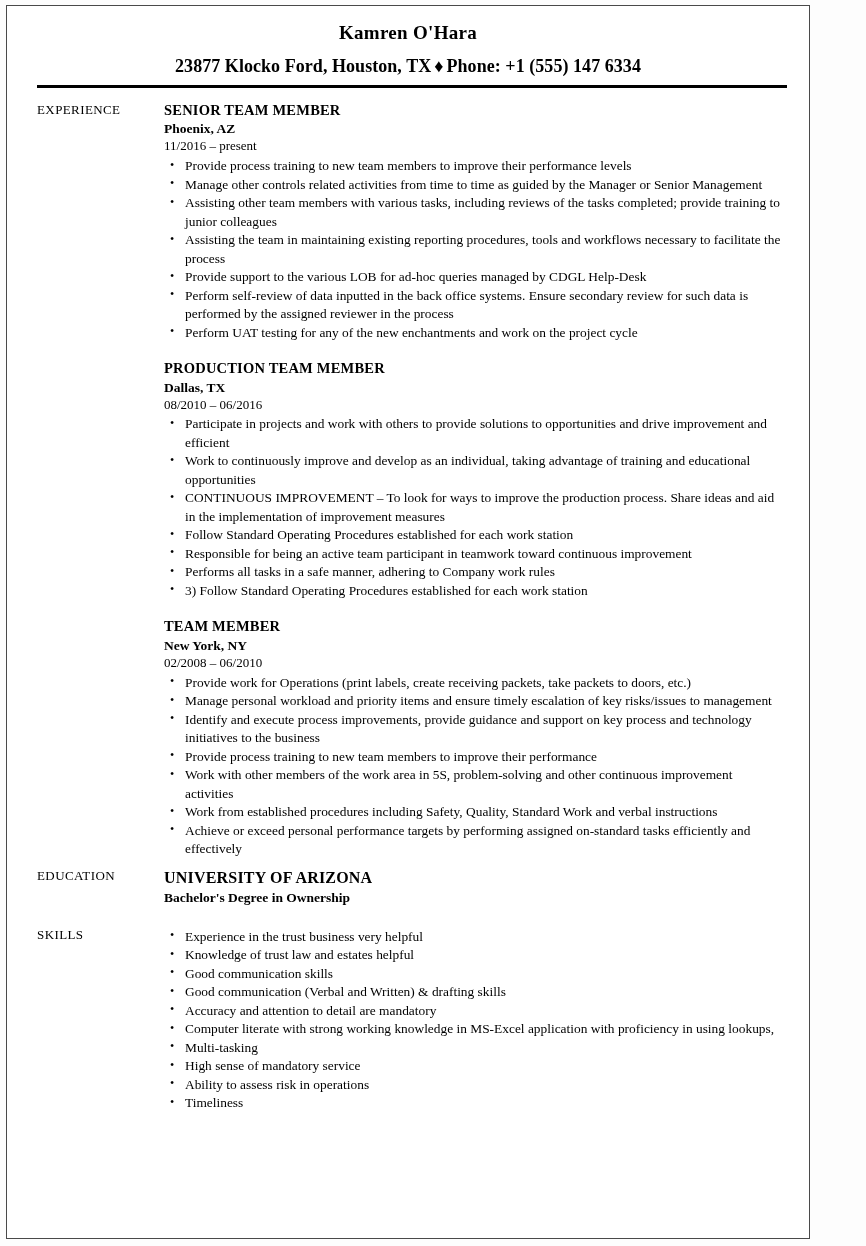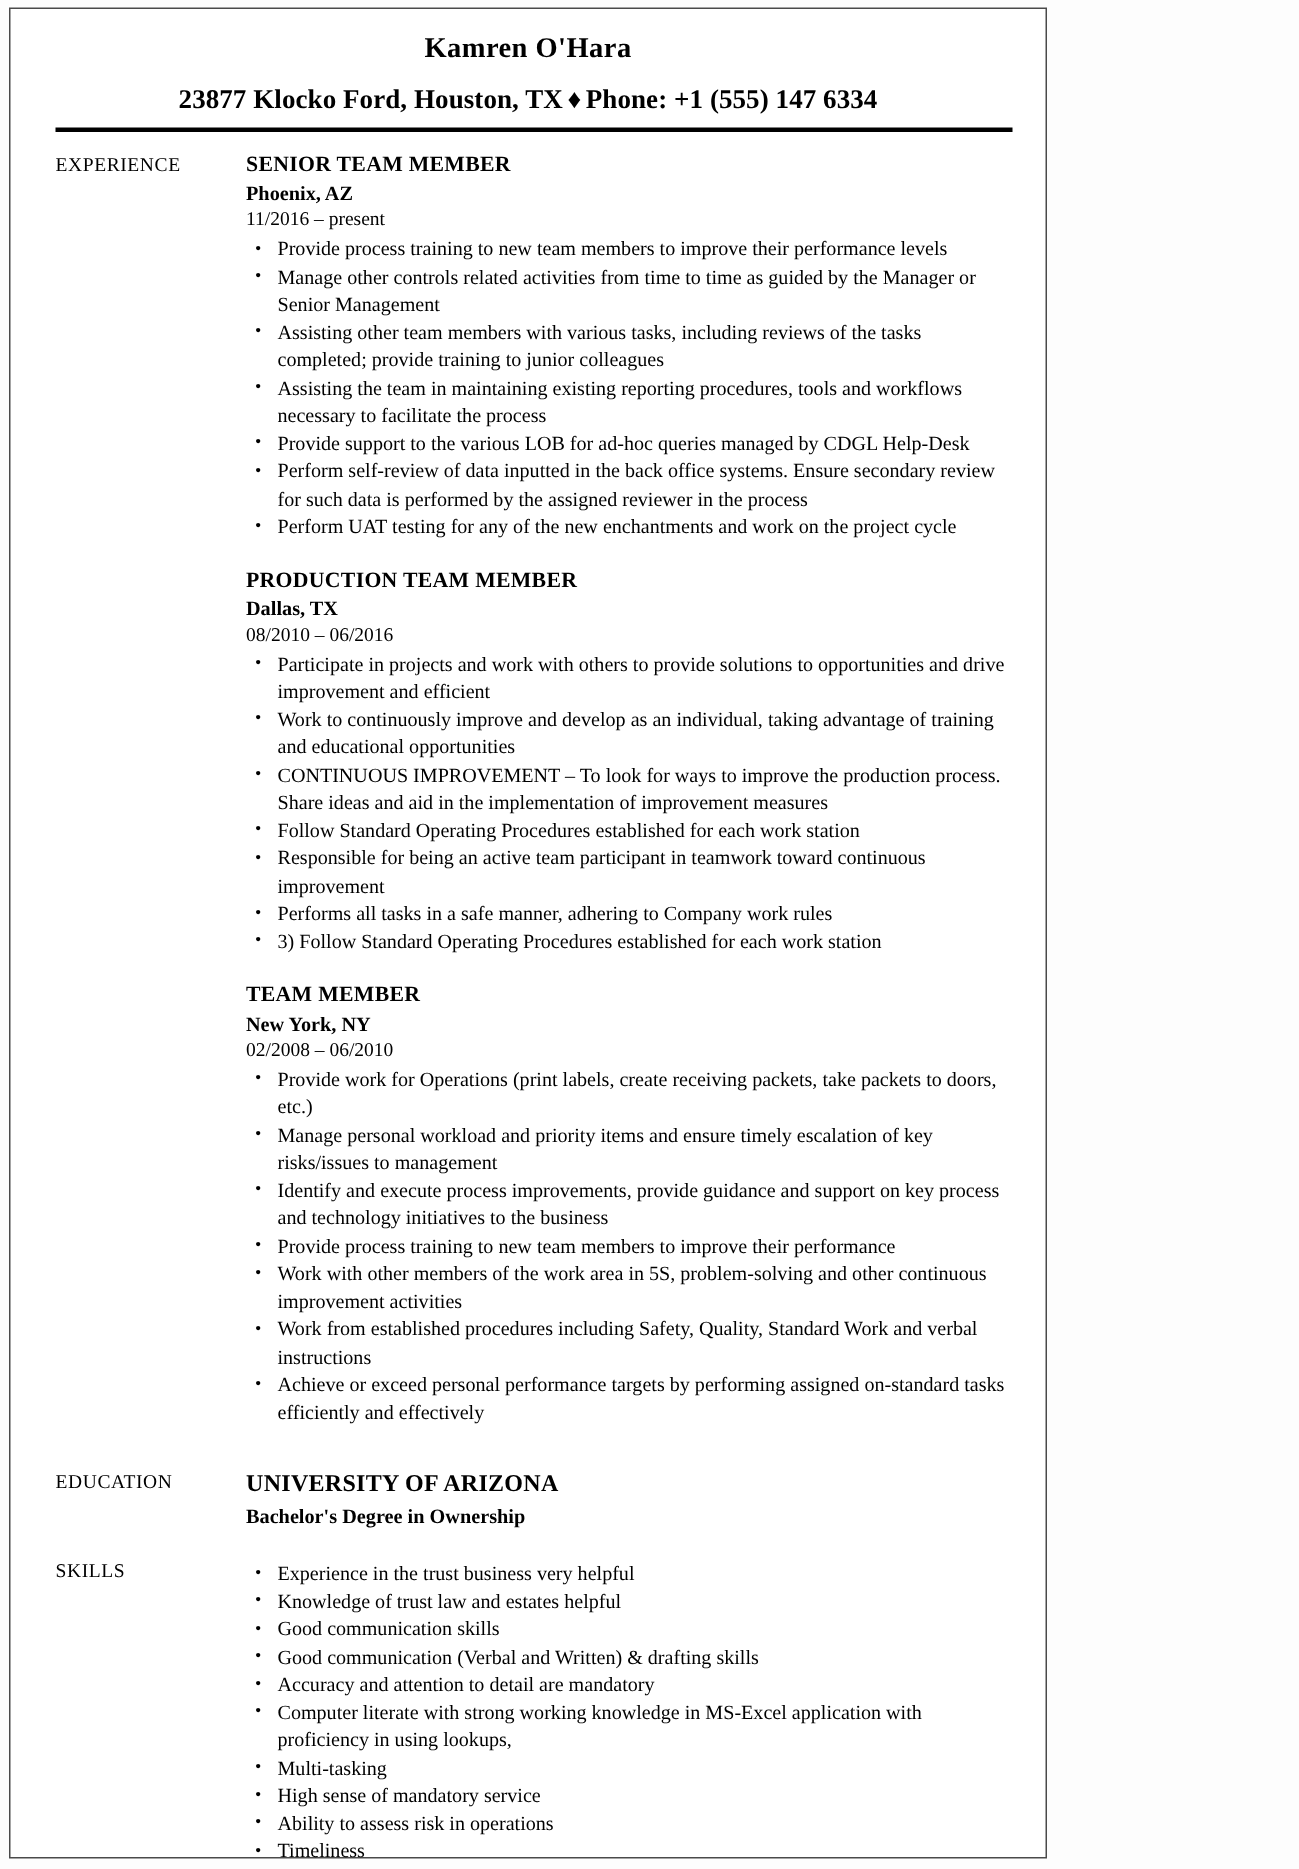--- a/index.html
+++ b/index.html
@@ -11,21 +11,21 @@
     width: 866px;
     height: 1246px;
     font-family: "Liberation Serif", "DejaVu Serif", serif;
     color: #000;
     overflow: hidden;
   }
   .page {
     position: absolute;
     left: 6px;
     top: 5px;
-    width: 692px;
+    width: 804px;
     height: 1234px;
     background: #ffffff;
     border: 1px solid #4a4a4a;
     box-sizing: border-box;
   }
   .header {
     padding-top: 17px;
     text-align: center;
   }
   .name {
@@ -114,21 +114,21 @@
     font-weight: bold;
     letter-spacing: 0.2px;
     line-height: 1.4;
   }
   .edu-degree {
     font-size: 13.5px;
     font-weight: bold;
     line-height: 1.4;
   }
   .section-education {
-    margin-top: 28px;
+    margin-top: 8px;
   }
   .section-skills {
     margin-top: 18px;
   }
   .skills-list li {
     margin-bottom: 0;
   }
 </style>
 </head>
 <body>

